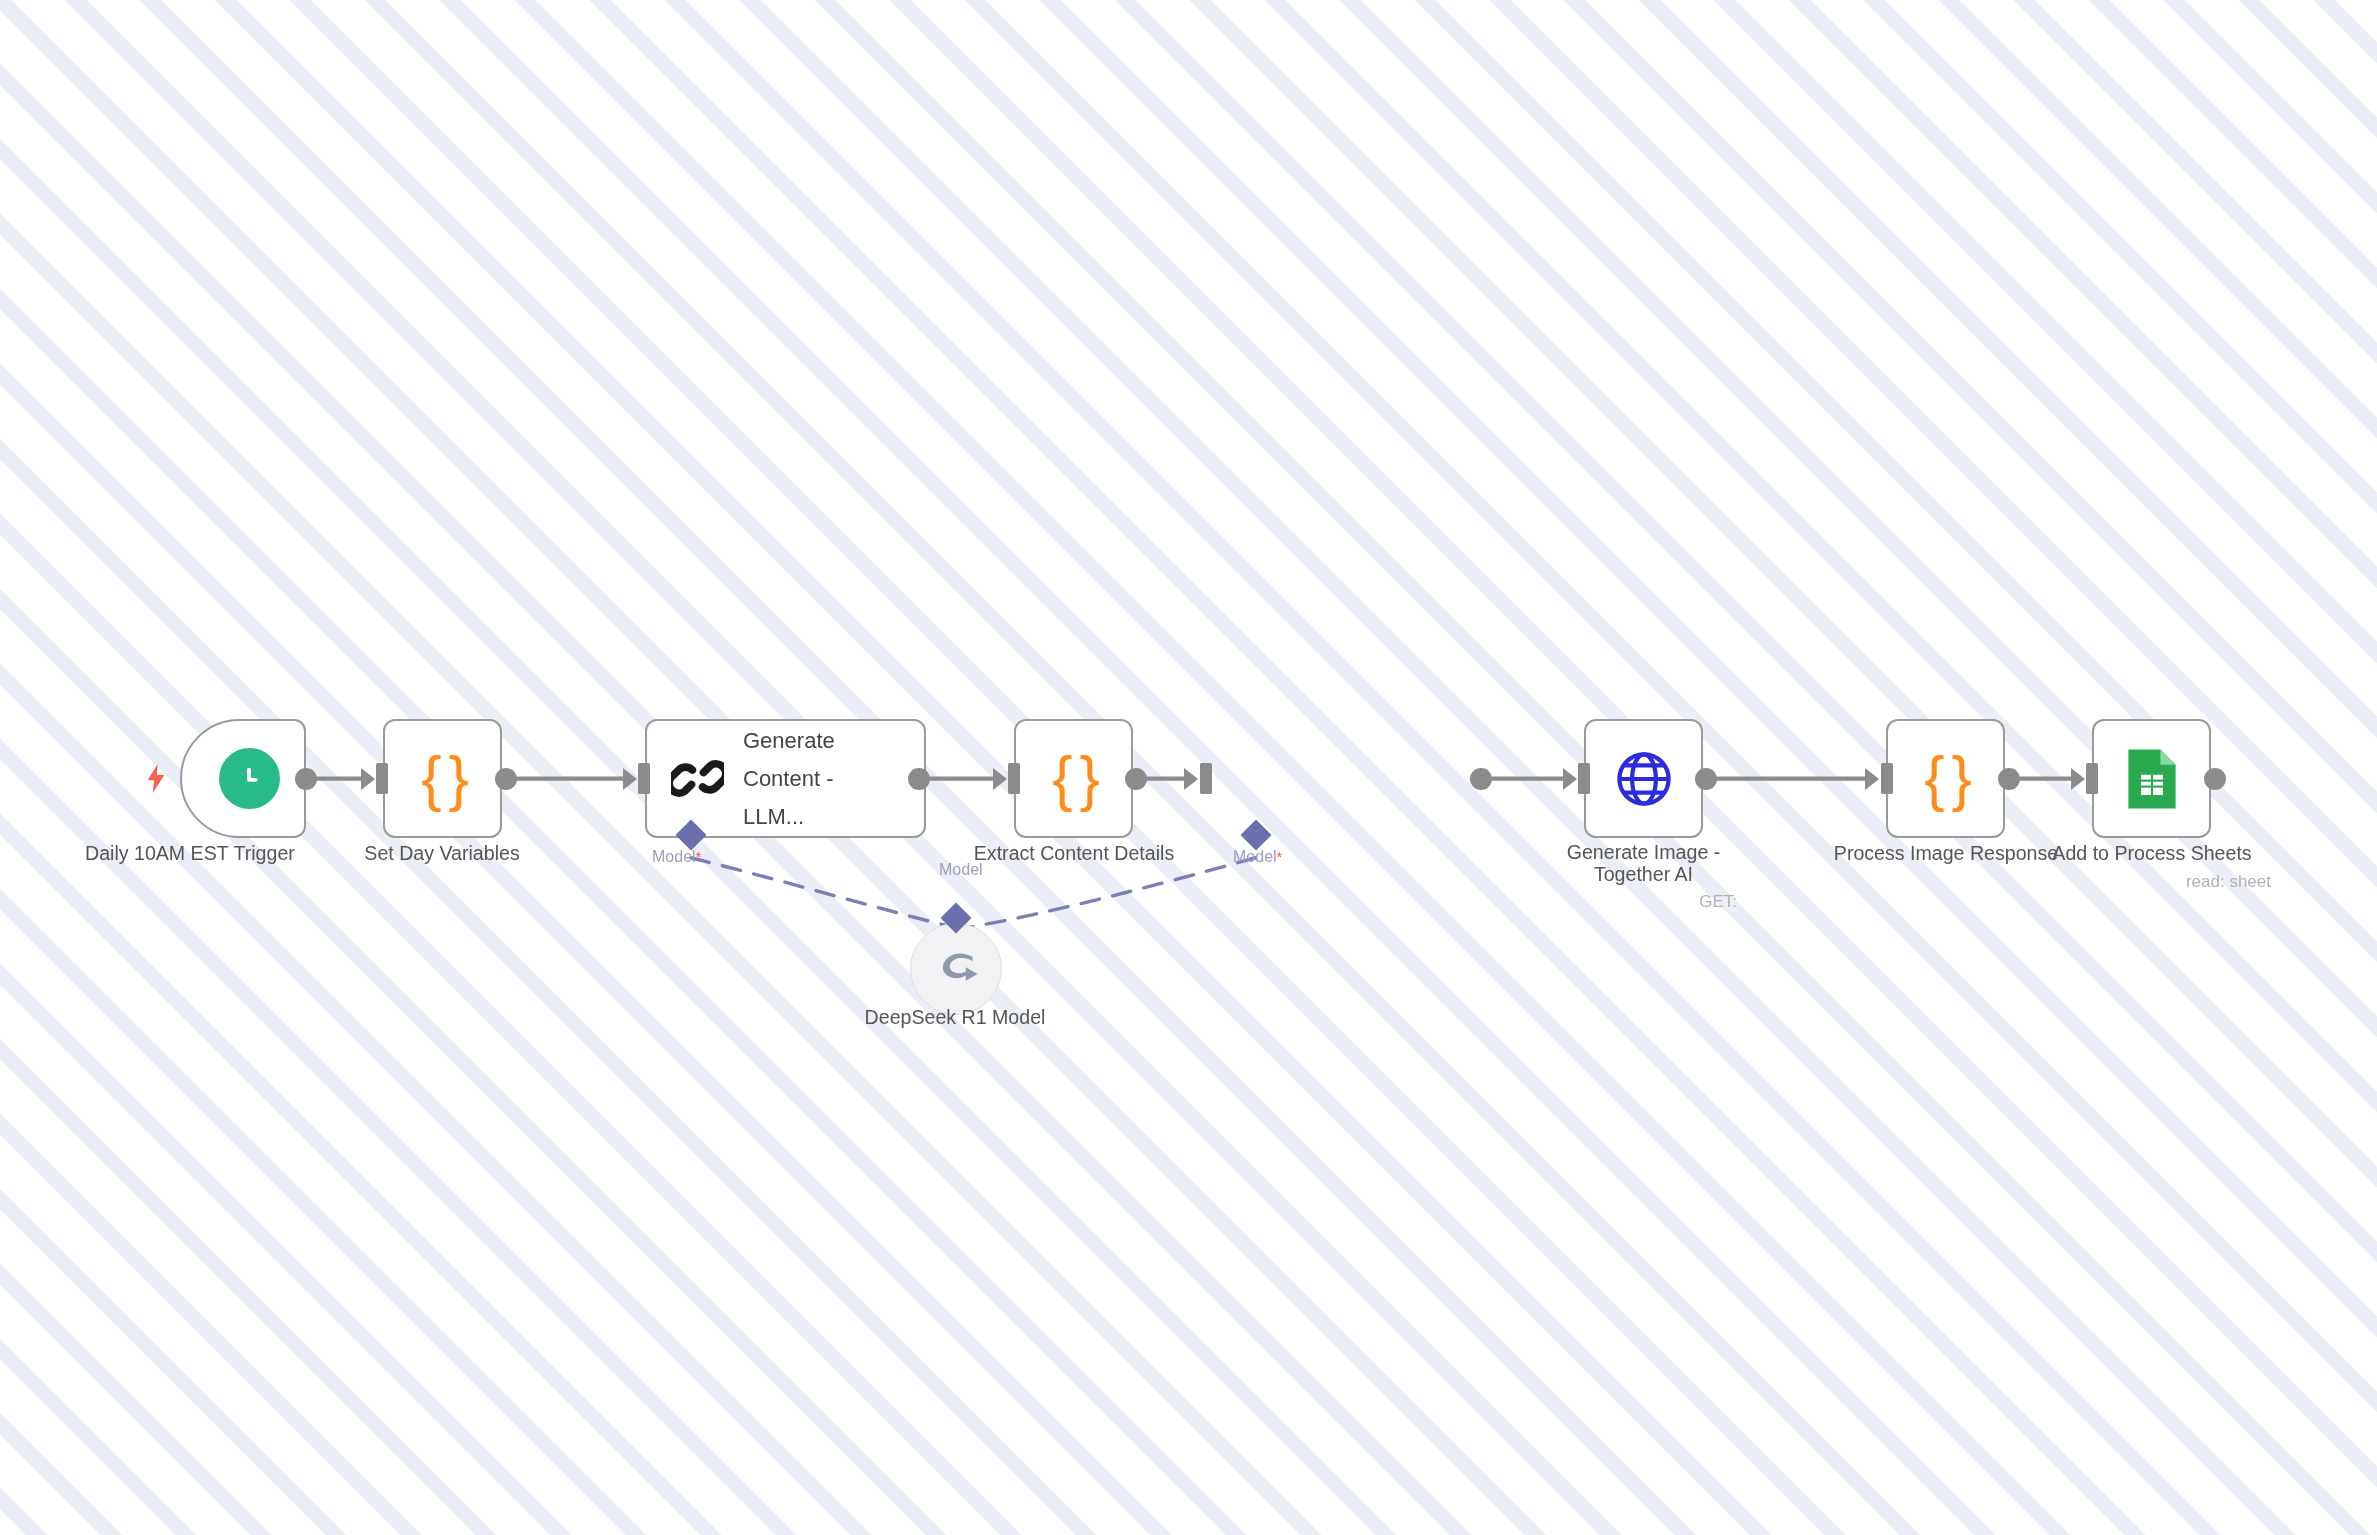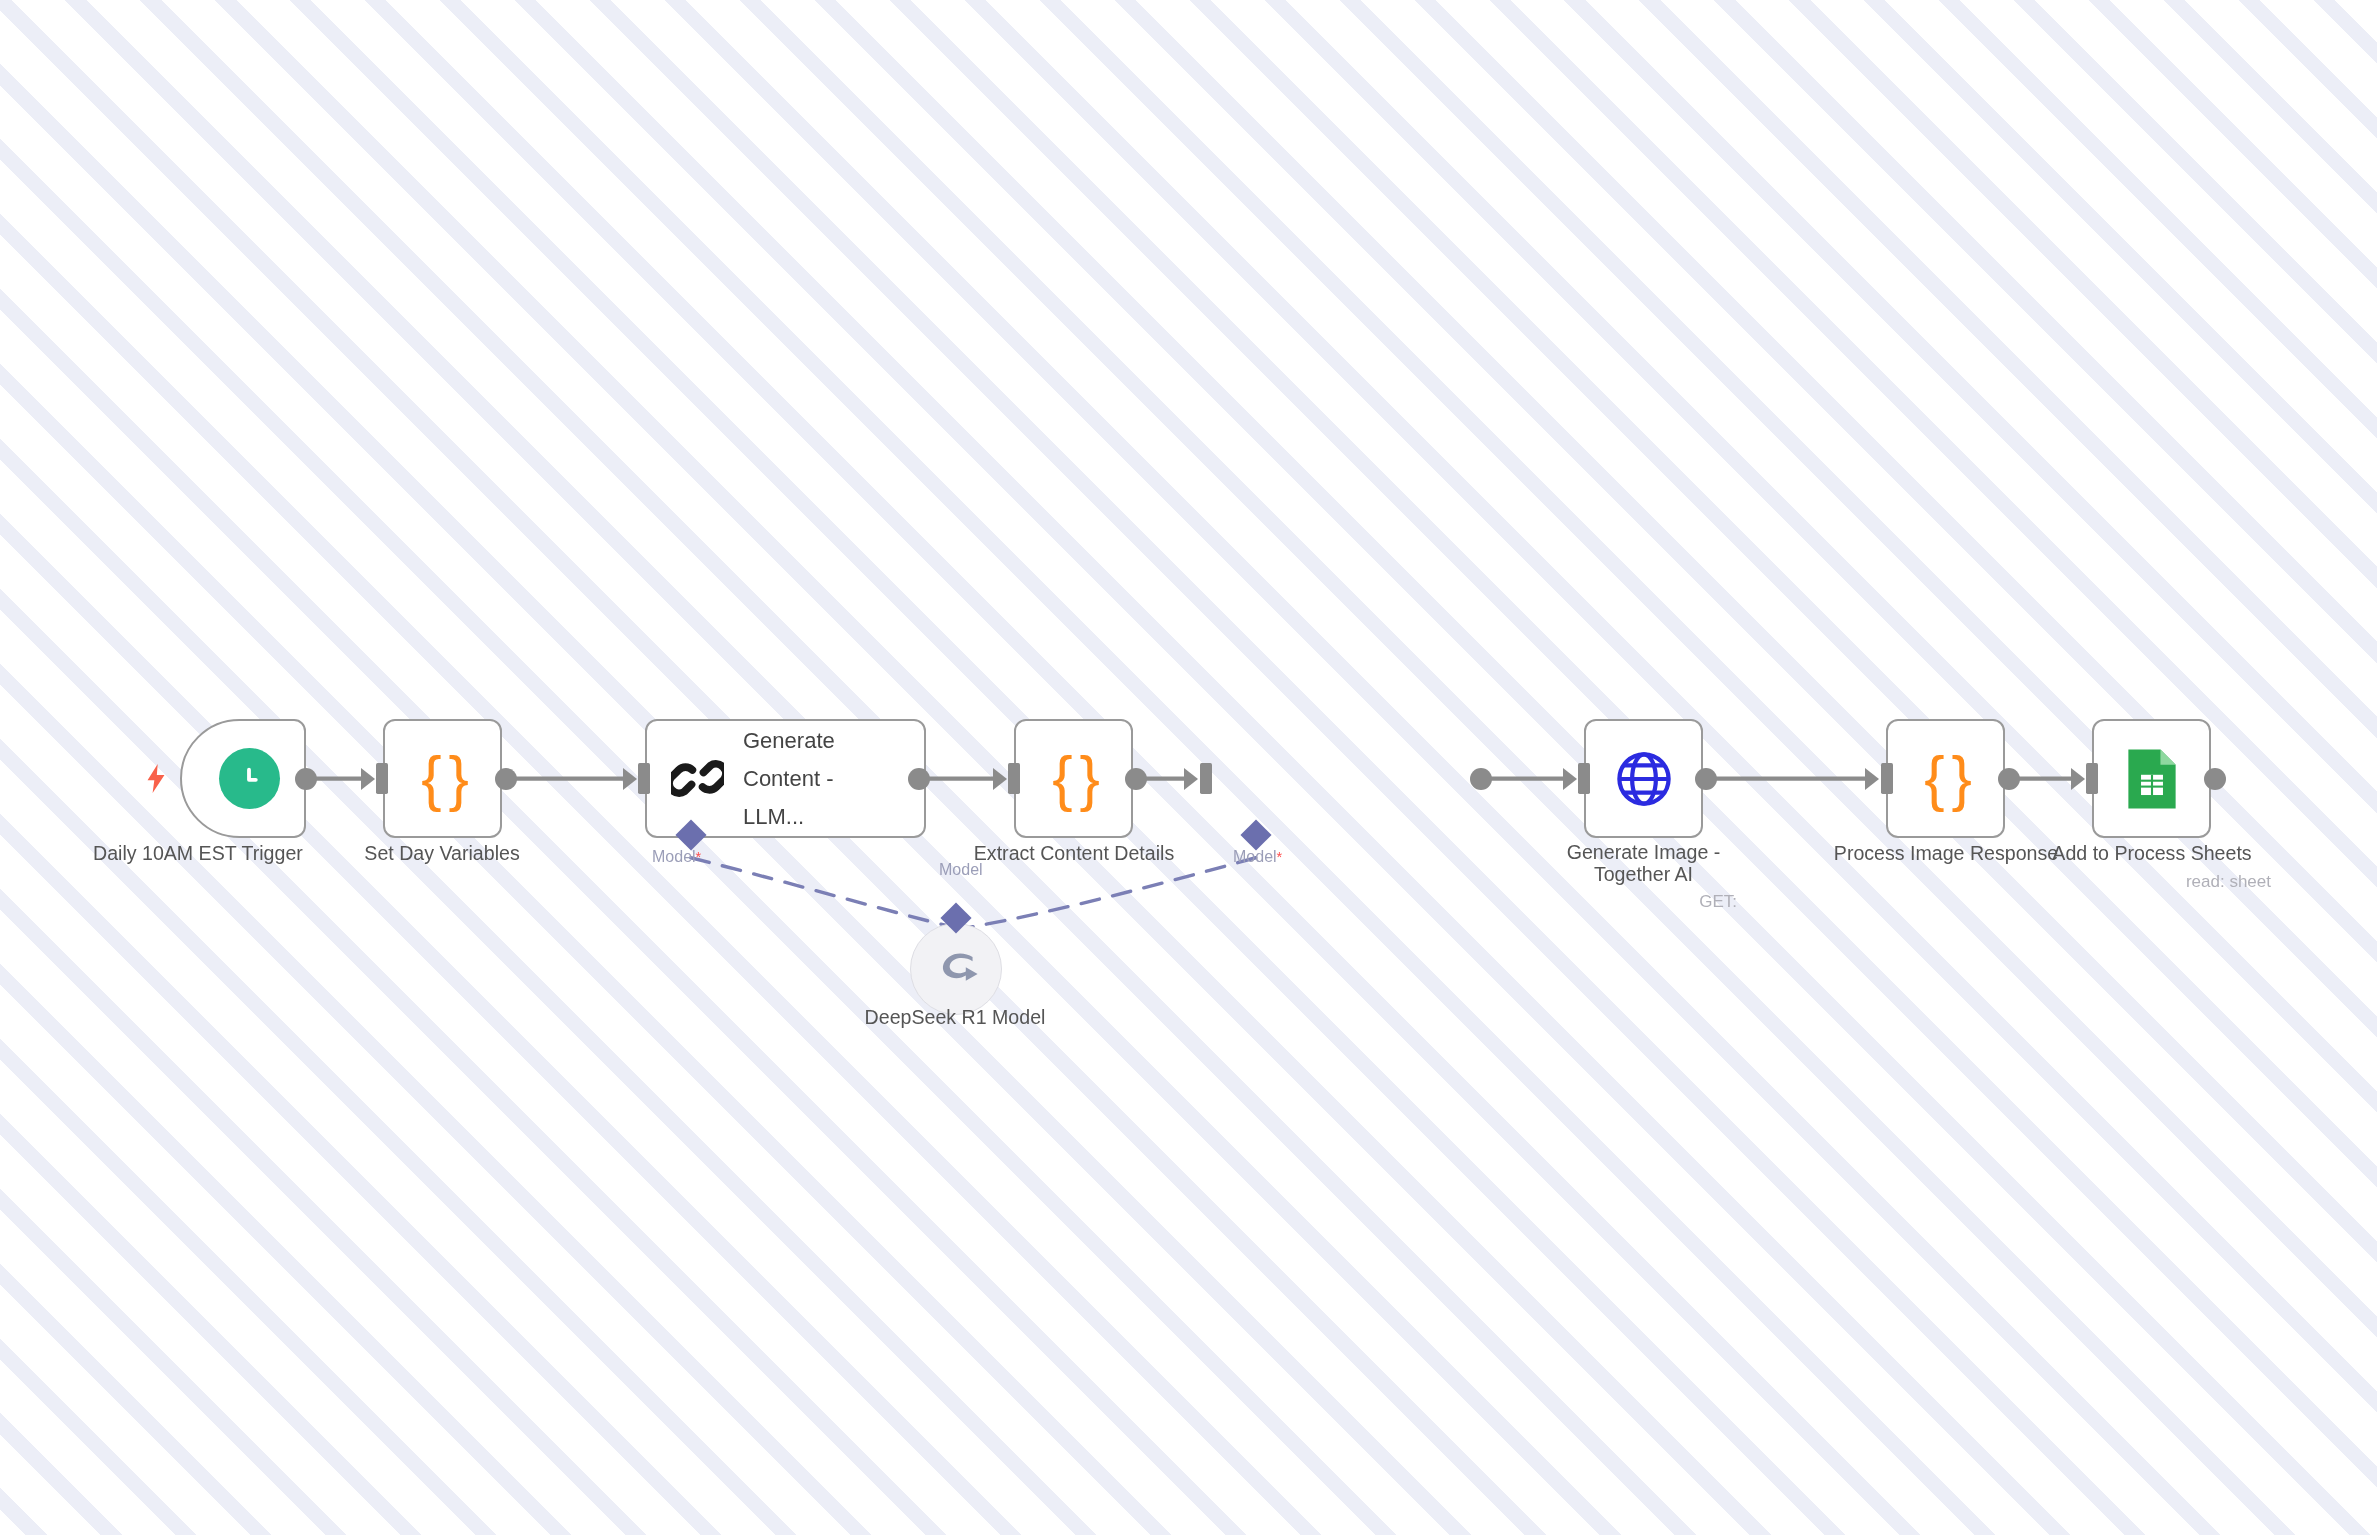--- a/index.html
+++ b/index.html
@@ -208,21 +208,21 @@
     </svg>
   </div>
   <div class="node trigger" style="left:180px; top:719px;">
     <span class="icon-clock">
       <svg viewBox="0 0 40 40" width="34" height="34">
         <path d="M20 9 V21 H28" stroke="#ffffff" stroke-width="4.5" fill="none" stroke-linecap="round" stroke-linejoin="round"></path>
       </svg>
     </span>
   </div>
   <div class="ep-out" style="left:295px; top:768px;"></div>
-  <div class="node-label" style="left:85px; top:842px; width:319px; text-align:left;margin-left:8px;">Daily 10AM EST Trigger</div>
+  <div class="node-label" style="left:85px; top:842px; width:319px; text-align:left;">Daily 10AM EST Trigger</div>
 
   <div class="ep-arrow" style="left:361px; top:768px;"></div>
   <div class="ep-in" style="left:376px; top:763px;"></div>
   <div class="node square" style="left:383px; top:719px;">
     <span class="icon-braces">{&nbsp;}</span>
   </div>
   <div class="ep-out" style="left:495px; top:768px;"></div>
   <div class="node-label" style="left:340px; top:842px; width:204px;">Set Day Variables</div>
 
   <div class="ep-arrow" style="left:623px; top:768px;"></div>

